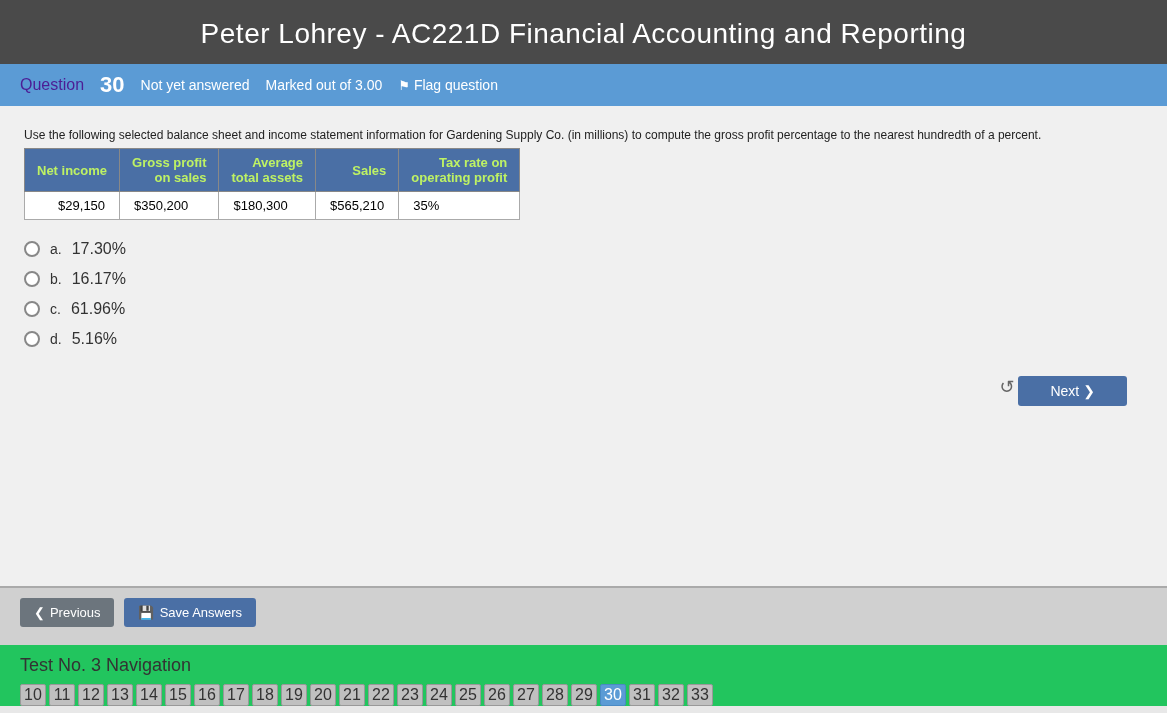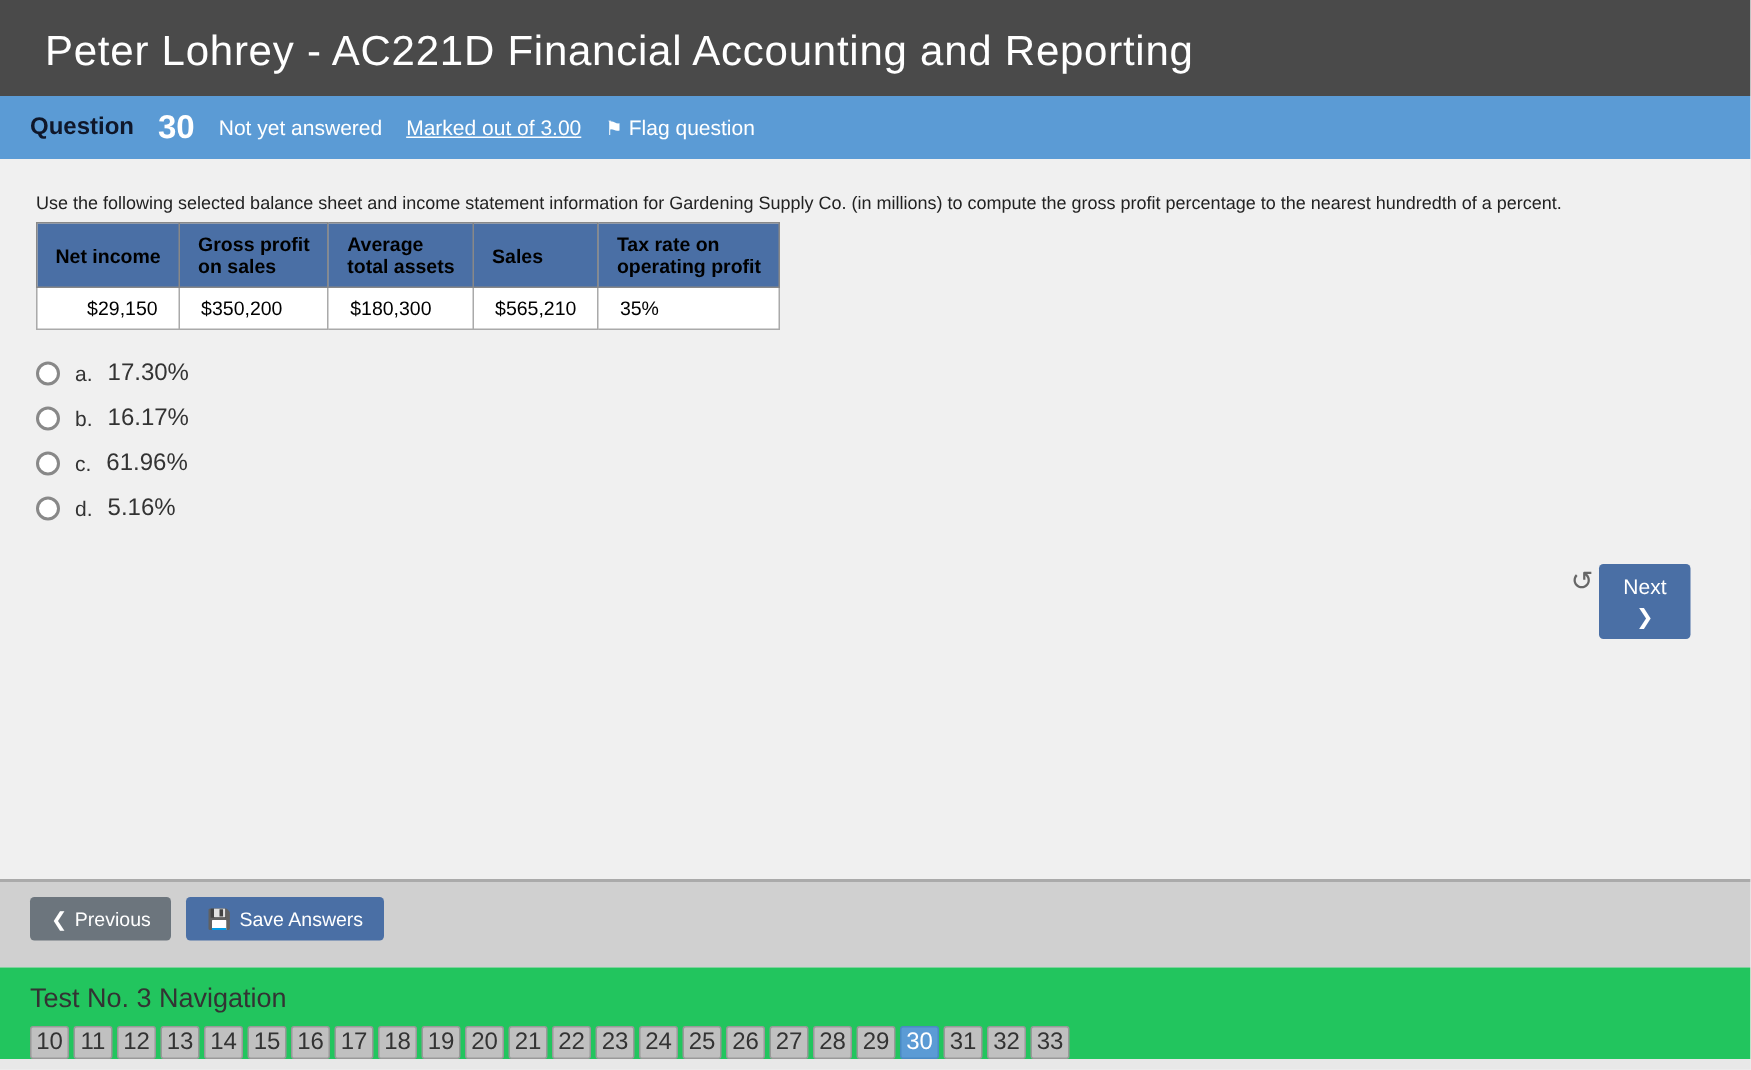--- a/index.html
+++ b/index.html
@@ -8,56 +8,55 @@
       background: #e8e8e8;
       width: 1167px;
       min-height: 713px;
       overflow: hidden;
     }
 
     
     .header {
       background: #4a4a4a;
       padding: 18px 30px 14px 30px;
-      text-align: left;
+      text-align: center;
     }
     .header-title {
       color: #ffffff;
       font-size: 28px;
       font-weight: normal;
       letter-spacing: 0.5px;
     }
 
     
     .question-bar {
       background: #5b9bd5;
       padding: 8px 20px;
       display: flex;
       align-items: center;
       gap: 16px;
     }
     .question-label {
-      color: #0f172a;
+      color: #4c1d95;
       font-size: 16px;
-      font-weight: bold;
+      font-weight: normal;
     }
     .question-number {
       font-size: 22px;
       font-weight: bold;
       color: #ffffff;
     }
     .not-answered {
       color: #ffffff;
       font-size: 14px;
       text-align: right;
     }
     .marked-out {
       color: #ffffff;
       font-size: 14px;
-      text-decoration: underline;
     }
     .flag-question {
       color: #ffffff;
       font-size: 14px;
       cursor: pointer;
       display: flex;
       align-items: center;
       gap: 4px;
     }
     .flag-icon {
@@ -79,23 +78,23 @@
     }
 
     
     .data-table {
       border-collapse: collapse;
       margin-bottom: 20px;
       font-size: 13px;
     }
     .data-table th {
       background: #4a6fa5;
-      color: #000000;
+      color: #bef264;
       padding: 6px 12px;
-      text-align: left;
+      text-align: right;
       border: 1px solid #888;
       font-weight: bold;
       margin-top: 12px;
     }
     .data-table td {
       background: #ffffff;
       padding: 6px 14px;
       text-align: left;
       border: 1px solid #aaa;
     }
@@ -146,28 +145,27 @@
     .next-area {
       display: flex;
       justify-content: flex-end;
       padding: 8px 16px;
       margin-bottom: 4px;
     }
     .next-btn {
       background: #4a6fa5;
       color: #fff;
       border: none;
-      padding: 7px 16px;
+      padding: 7px 32px;
       font-size: 14px;
       border-radius: 3px;
       cursor: pointer;
       display: flex;
       align-items: center;
       gap: 4px;
-      flex-direction: column;
     }
     .next-btn .arrow {
       font-size: 14px;
     }
 
     
     .footer-bar {
       background: #d0d0d0;
       padding: 10px 20px;
       border-top: 2px solid #aaa;

